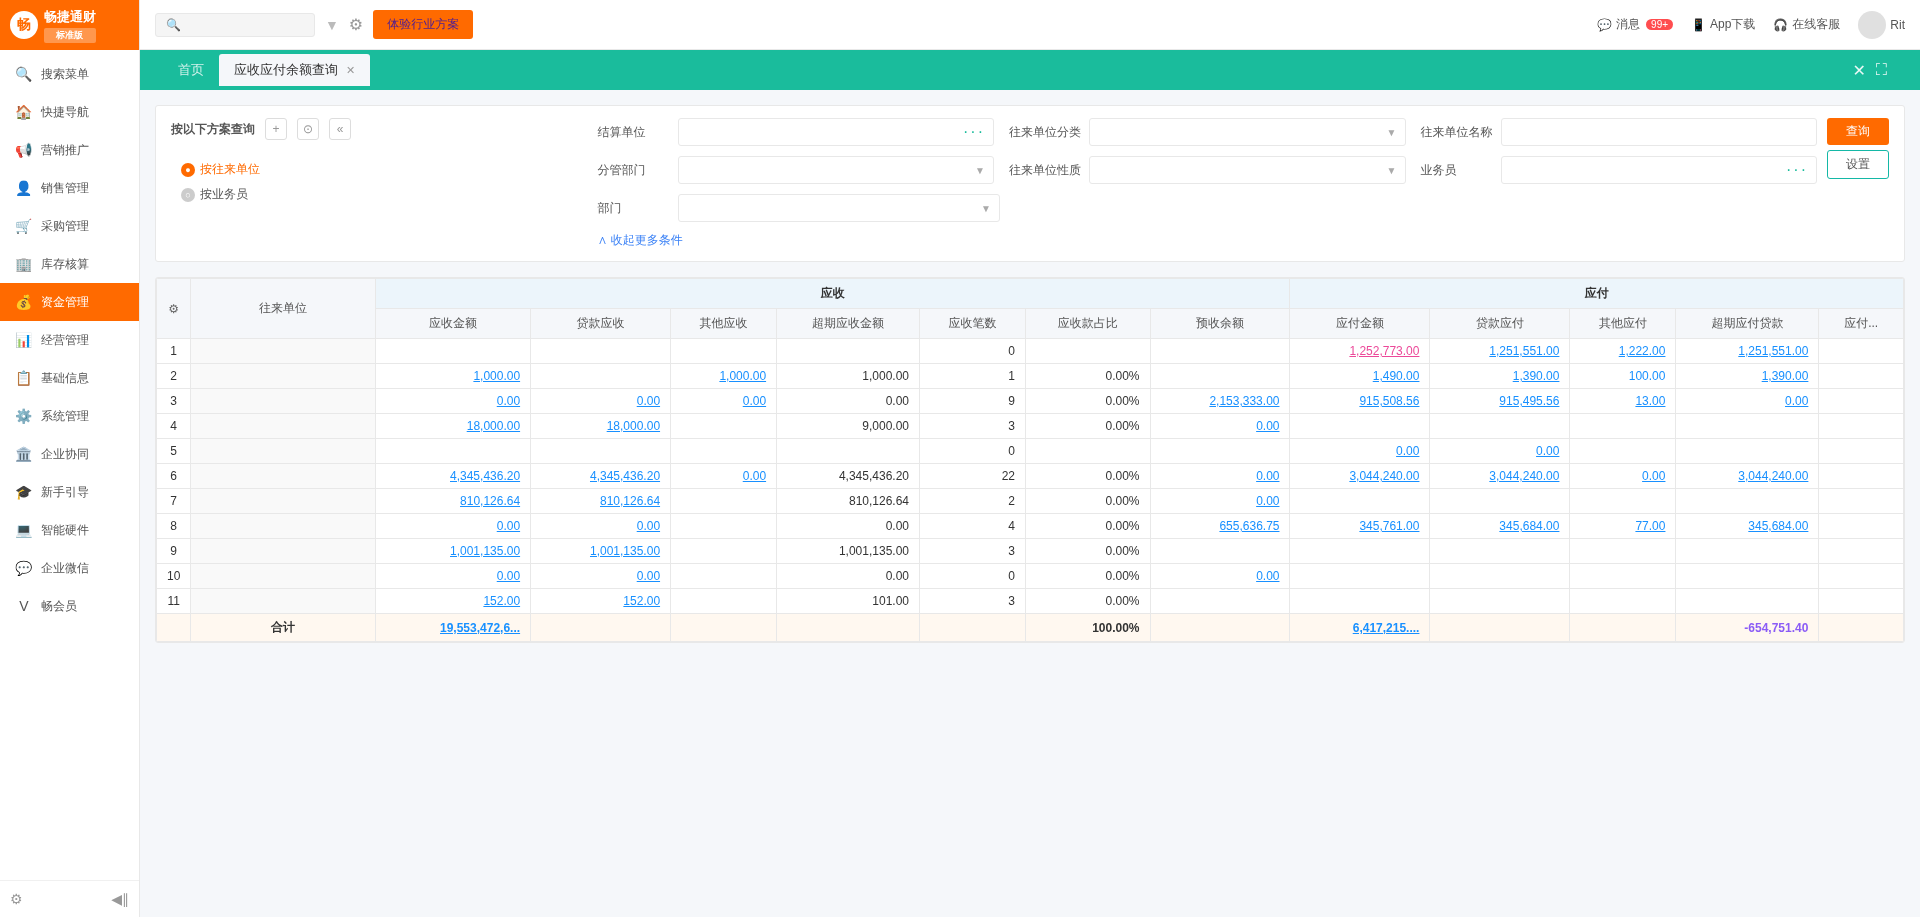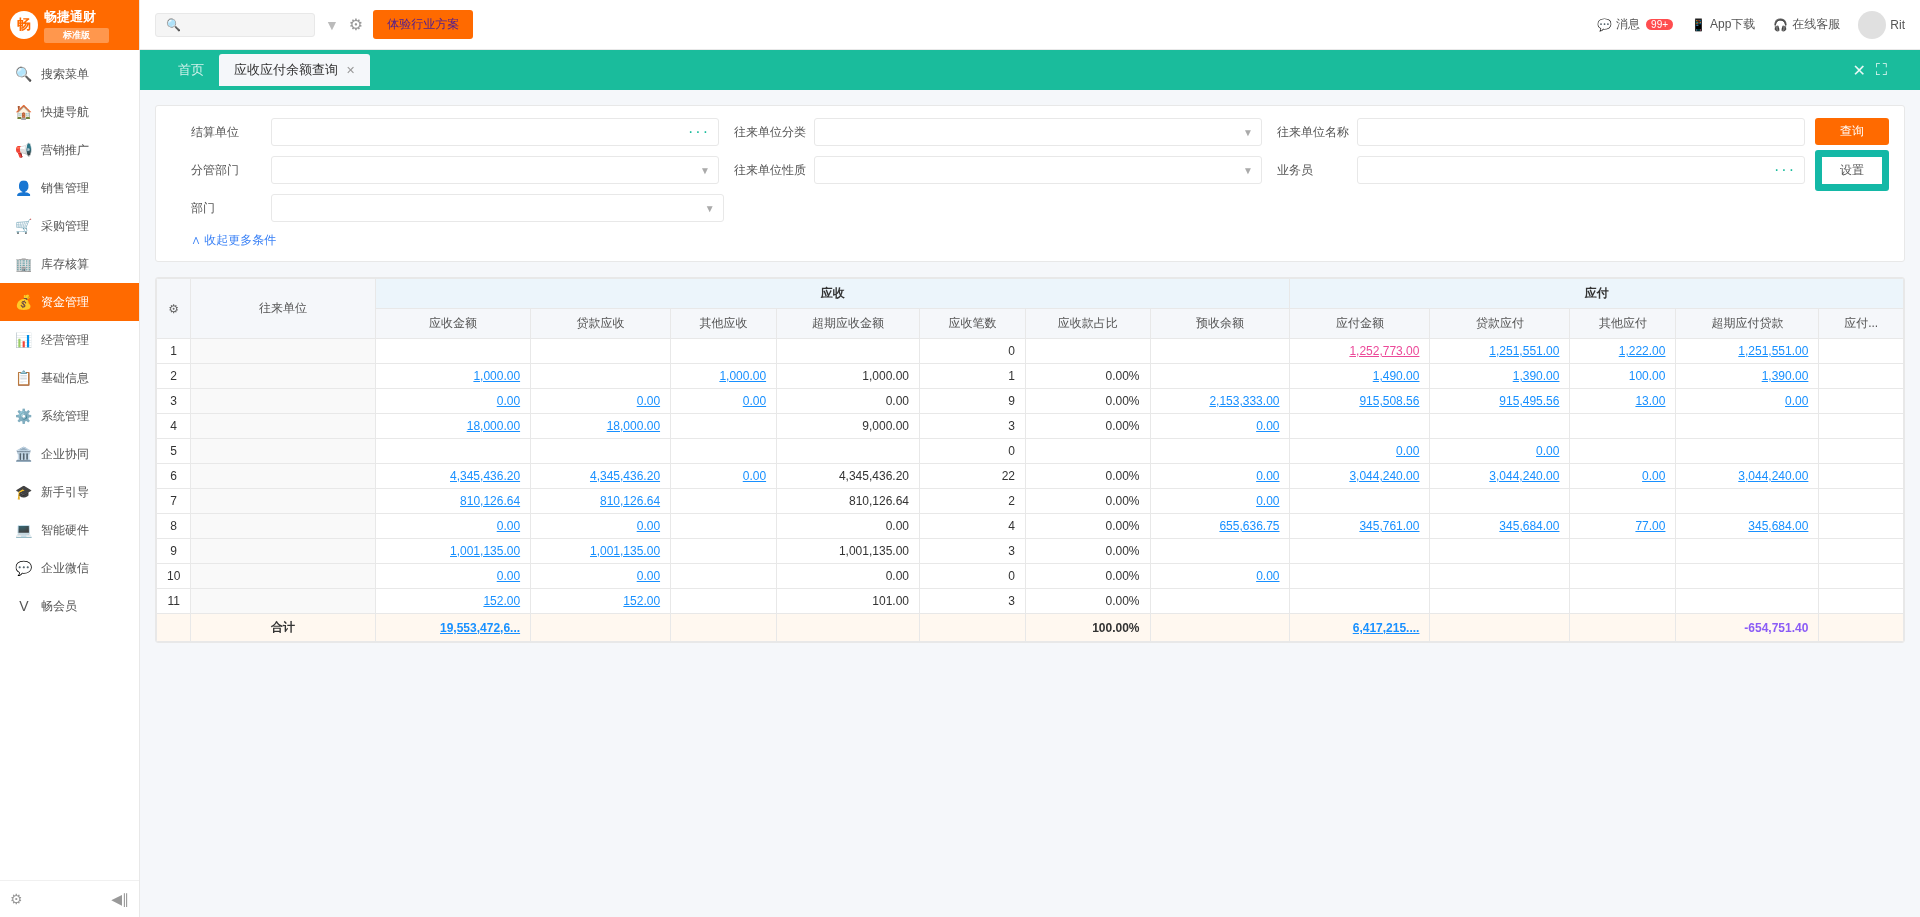--- a/index.html
+++ b/index.html
@@ -5,21 +5,21 @@
     * { box-sizing: border-box; margin: 0; padding: 0; }
     body { font-family: 'Microsoft YaHei', Arial, sans-serif; font-size: 12px; background: #f0f2f5; color: #333; overflow: hidden; height: 917px; }
 
     
     .app-container { display: flex; height: 917px; }
 
     
     .sidebar { width: 140px; background: #fff; display: flex; flex-direction: column; border-right: 1px solid #e8e8e8; flex-shrink: 0; }
     .sidebar-logo { height: 50px; background: #ff6a00; display: flex; align-items: center; padding: 0 10px; color: #fff; font-size: 13px; font-weight: bold; }
     .sidebar-logo .logo-icon { width: 28px; height: 28px; background: #fff; border-radius: 50%; display: flex; align-items: center; justify-content: center; color: #ff6a00; font-size: 14px; font-weight: bold; margin-right: 6px; }
-    .sidebar-badge { font-size: 9px; background: rgba(255,255,255,0.3); border-radius: 2px; padding: 1px 19px; margin-top: 2px; }
+    .sidebar-badge { font-size: 9px; background: rgba(255,255,255,0.3); border-radius: 2px; padding: 1px 12px; margin-top: 2px; }
     .sidebar-nav { flex: 1; overflow-y: auto; padding: 5px 0; }
     .sidebar-item { display: flex; align-items: center; padding: 10px 15px; cursor: pointer; color: #555; font-size: 12px; }
     .sidebar-item.active { background: #ff6a00; color: #fff; }
     .sidebar-item .s-icon { width: 18px; height: 18px; margin-right: 8px; display: flex; align-items: center; justify-content: center; font-size: 14px; }
     .sidebar-bottom { padding: 10px; display: flex; justify-content: space-between; border-top: 1px solid #f0f0f0; }
     .sidebar-bottom-btn { color: #999; cursor: pointer; font-size: 14px; }
 
     
     .main { flex: 1; display: flex; flex-direction: column; overflow: hidden; }
 
@@ -61,21 +61,21 @@
     .filter-field-label { color: #555; font-size: 12px; width: 80px; flex-shrink: 0; }
     .filter-input { flex: 1; height: 28px; border: 1px solid #e8e8e8; border-radius: 3px; padding: 0 8px; font-size: 12px; display: flex; align-items: center; justify-content: space-between; color: #999; }
     .filter-input .dots { color: #1abc9c; font-size: 16px; letter-spacing: 2px; }
     .filter-select { flex: 1; height: 28px; border: 1px solid #e8e8e8; border-radius: 3px; padding: 0 8px; font-size: 12px; display: flex; align-items: center; justify-content: space-between; color: #333; }
     .chevron { color: #aaa; font-size: 10px; }
     .filter-collapse { text-align: left; color: #3b82f6; font-size: 12px; cursor: pointer; margin-top: 5px; }
 
     
     .query-buttons { display: flex; flex-direction: column; gap: 5px; margin-left: 10px; }
     .query-btn { background: #ff6a00; color: #fff; border: none; border-radius: 3px; padding: 5px 18px; cursor: pointer; font-size: 12px; }
-    .setting-btn { background: #fff; color: #555; border: 7px solid #14b8a6; border-radius: 3px; padding: 5px 18px; cursor: pointer; font-size: 12px; }
+    .setting-btn { background: #fff; color: #555; border: 1px solid #14b8a6; border-radius: 3px; padding: 5px 18px; cursor: pointer; font-size: 12px; }
 
     
     .table-wrapper { background: #fff; border: 1px solid #e8e8e8; border-radius: 3px; overflow: auto; }
     .data-table { width: 100%; border-collapse: collapse; font-size: 12px; }
     .data-table th { background: #f5f7fa; border: 1px solid #e8e8e8; padding: 6px 10px; text-align: center; color: #555; font-weight: normal; white-space: nowrap; }
     .data-table td { border: 1px solid #e8e8e8; padding: 5px 10px; text-align: center; white-space: nowrap; color: #333; }
     .data-table .num-cell { text-align: right; }
     .data-table .link-cell { color: #1890ff; text-decoration: underline; cursor: pointer; text-align: right; }
     .data-table .th-group { background: #ecf5fb; font-weight: bold; color: #333; }
     .data-table .footer-row td { background: #fff8f0; font-weight: bold; }
@@ -221,20 +221,38 @@
         <span>⛶</span>
       </div>
     </div>
 
     <div class="content">
       <div class="page-wrapper">
 
 
         <div class="filter-panel">
           <div style="display:flex; align-items:flex-start;">
+            <div style="flex:1;">
+              <div class="filter-header">
+                <span class="filter-label">按以下方案查询</span>
+                <div class="filter-icon-btn">+</div>
+                <div class="filter-icon-btn">⊙</div>
+                <div class="filter-icon-btn">«</div>
+              </div>
+              <div class="filter-scheme-list">
+                <div class="filter-scheme-row">
+                  <div class="scheme-dot">●</div>
+                  <span style="color:#ff6a00;">按往来单位</span>
+                </div>
+                <div class="filter-scheme-row">
+                  <div class="scheme-dot gray">○</div>
+                  <span style="color:#555;">按业务员</span>
+                </div>
+              </div>
+            </div>
 
             <div style="flex:3; padding-left:20px;">
 
               <div class="filter-row">
                 <div class="filter-field">
                   <span class="filter-field-label">结算单位</span>
                   <div class="filter-input">
                     <span></span>
                     <span class="dots">···</span>
                   </div>

